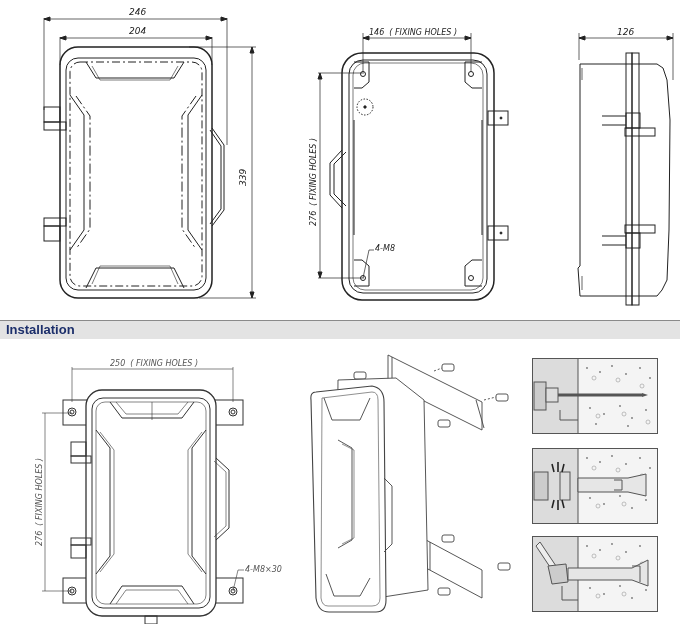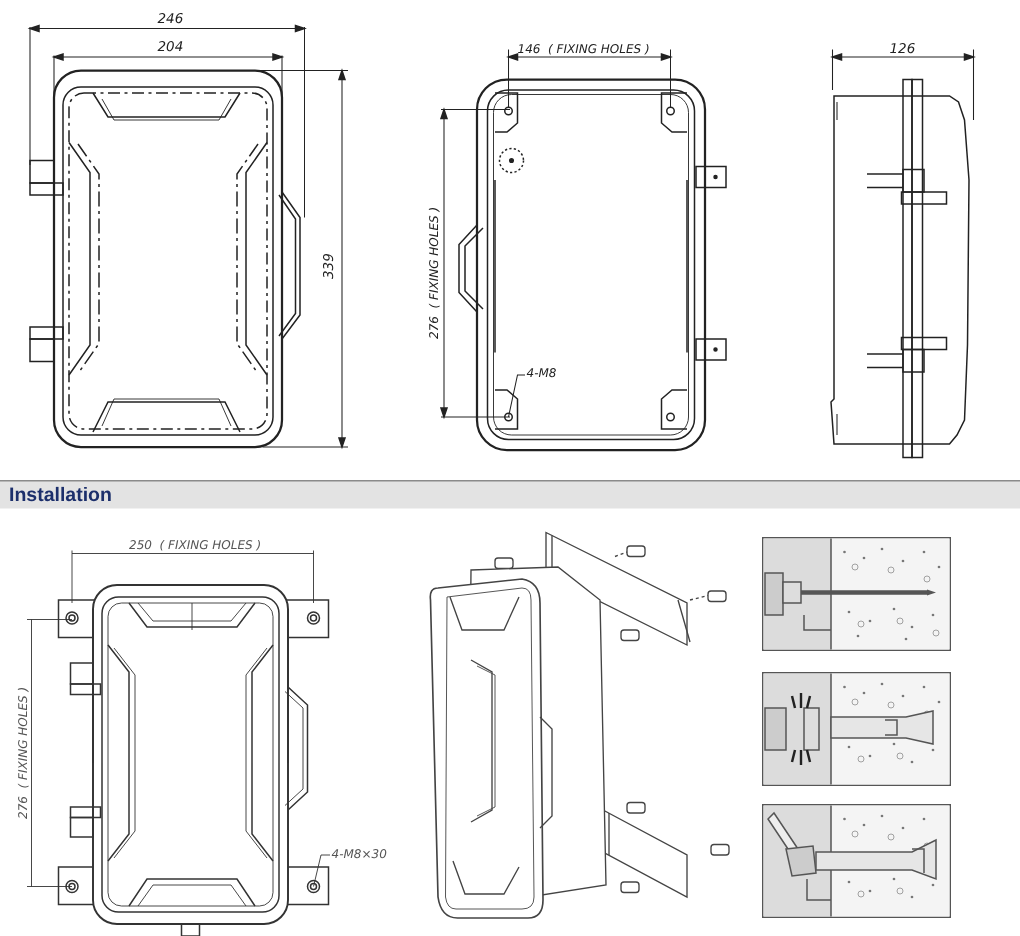--- a/index.html
+++ b/index.html
@@ -1,17 +1,17 @@
 <!DOCTYPE html>
 <html><head>
 <meta charset="utf-8">
 <style>
   html, body { margin:0; padding:0; background:#ffffff; }
   body { width:680px; height:624px; position:relative; overflow:hidden; font-family:"DejaVu Sans", sans-serif; }
-  .panel { position:absolute; }
+  .panel { position:absolute;margin-left:24px; }
   svg { display:block; }
   .dim { font-family:"DejaVu Sans", sans-serif; font-style:italic; font-size:9px; fill:#222; }
   .dim-s { font-family:"DejaVu Sans", sans-serif; font-style:italic; font-size:8px; fill:#555; }
   .section-bar {
     position:absolute; left:0; top:320px; width:680px; height:19px;
     background:#e3e3e3; border-top:1px solid #8a8a8a;
     box-sizing:border-box;
   }
   .section-title {
     position:absolute; left:6px; top:1px;

